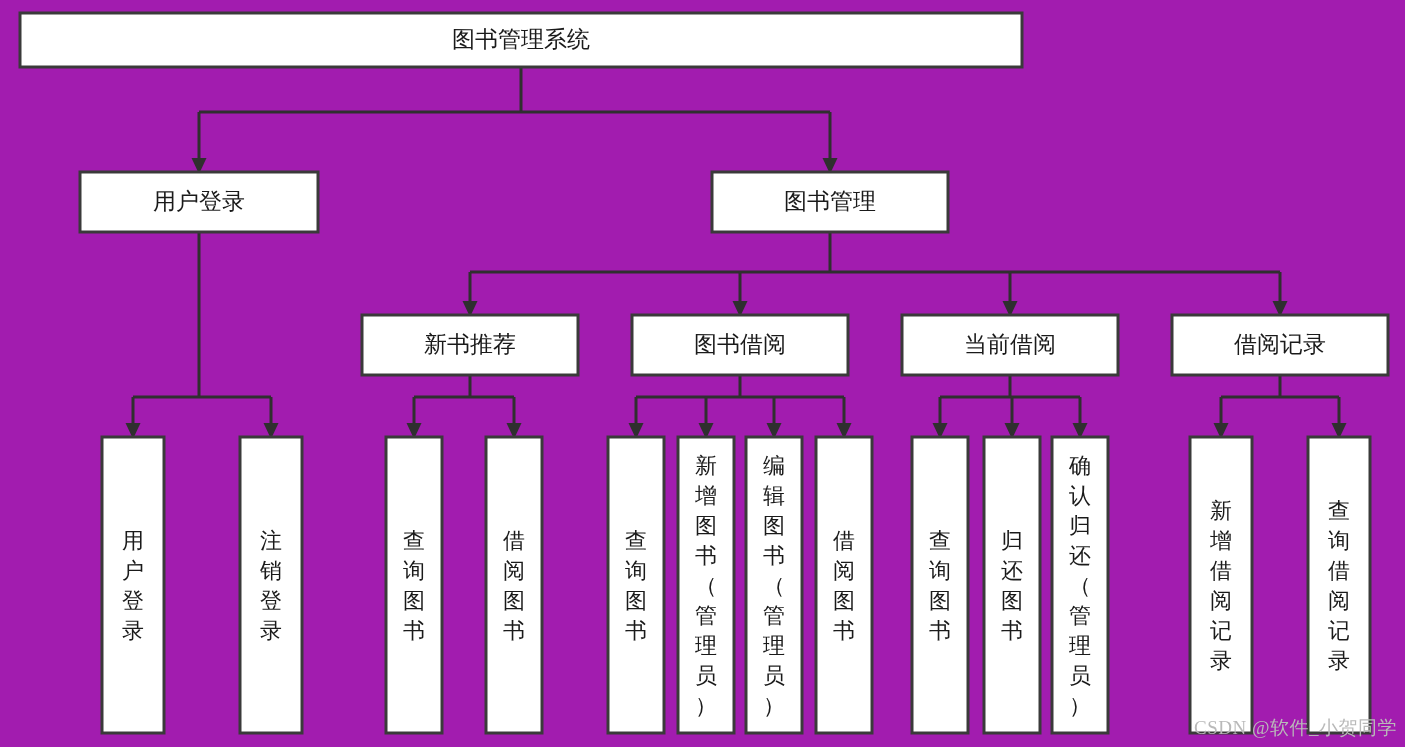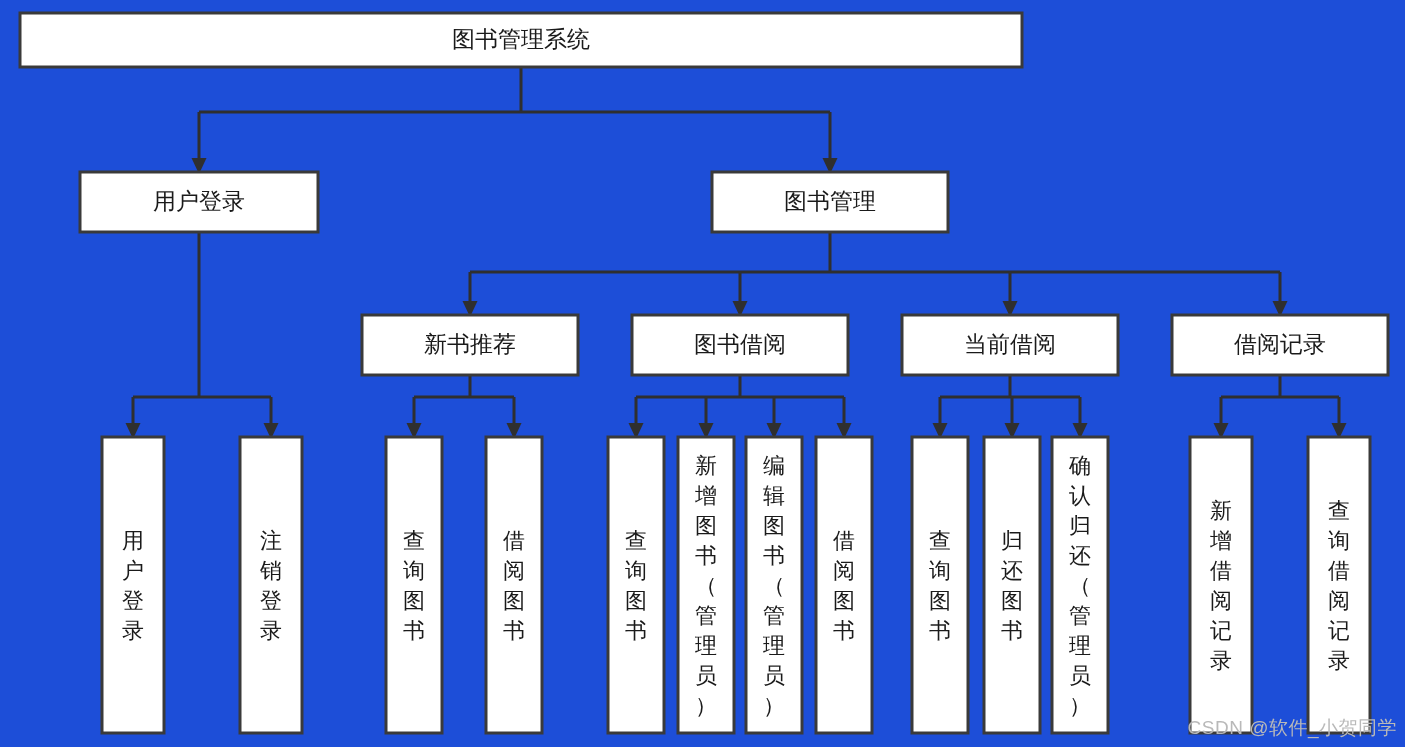--- a/index.html
+++ b/index.html
@@ -7,21 +7,21 @@
     padding: 0;
     background: #ffffff;
   }
   body {
     font-family: "Liberation Sans", "DejaVu Sans", sans-serif;
   }
   #stage {
     position: relative;
     width: 1405px;
     height: 747px;
-    background: #1d4ed8;
+    background: #a21caf;
     overflow: hidden;
   }
   svg.diagram {
     position: absolute;
     left: 0;
     top: 0;
     width: 1405px;
     height: 747px;
   }
   .node-box {
@@ -48,21 +48,21 @@
     fill: none;
   }
   .arrow-head {
     fill: #2f2f2f;
     stroke: none;
   }
   .watermark {
     position: absolute;
     right: 8px;
     bottom: 6px;
-    font-family: Liberation Sans, sans-serif;
+    font-family: Liberation Serif, serif;
     font-size: 19px;
     color: #b9b9b9;
     white-space: nowrap;
     letter-spacing: 0.5px;
     user-select: none;
   }
 </style>
 </head>
 <body>
 

